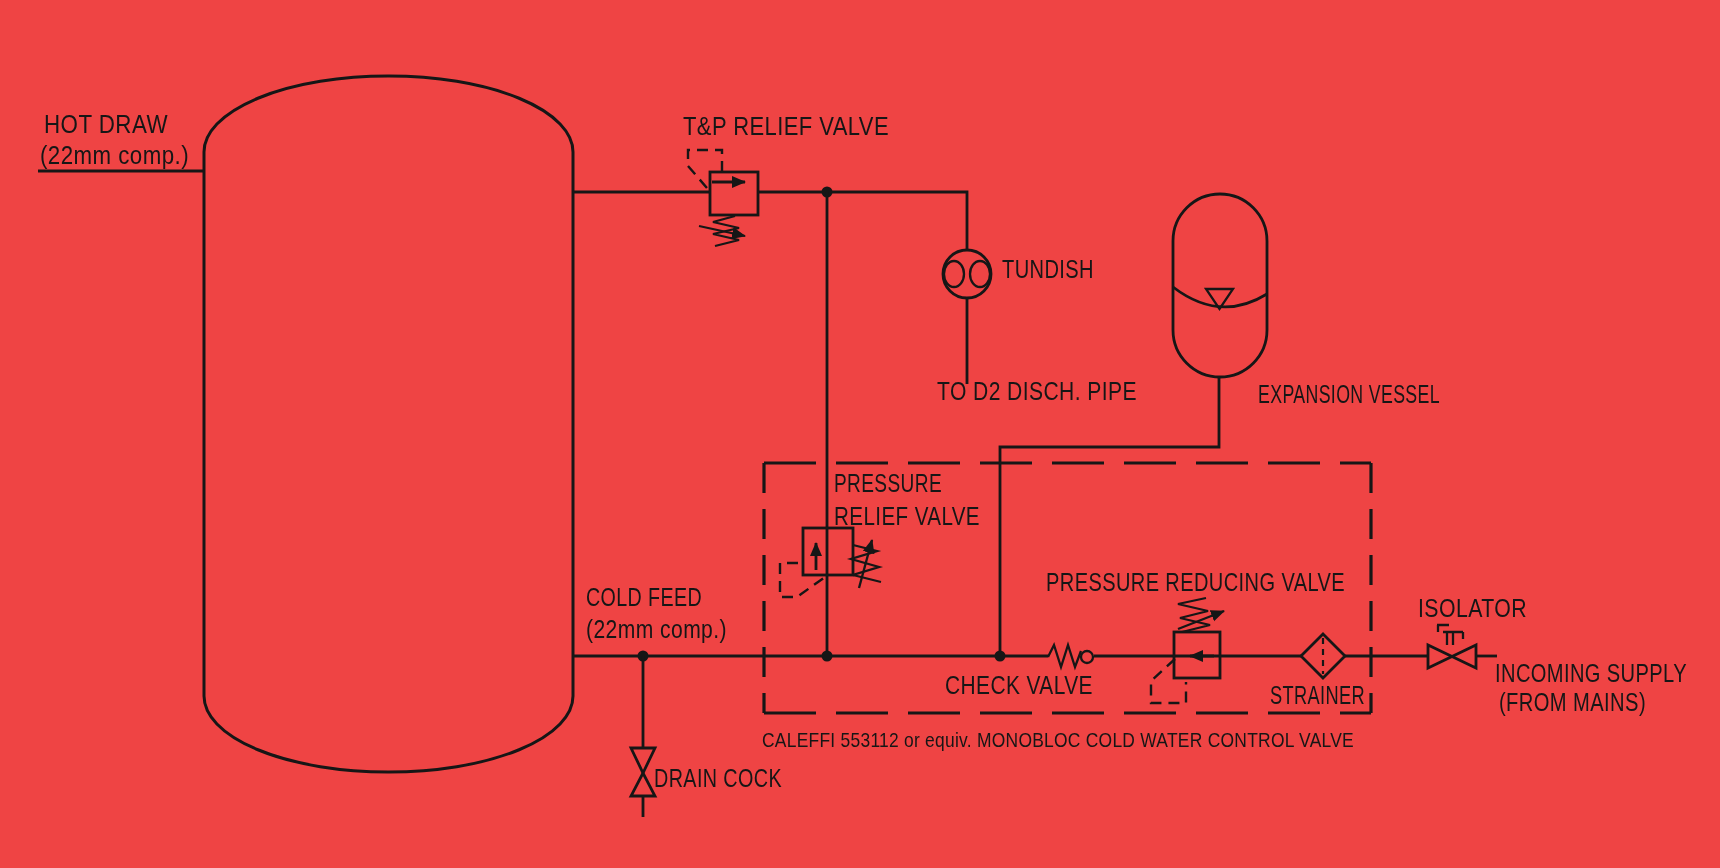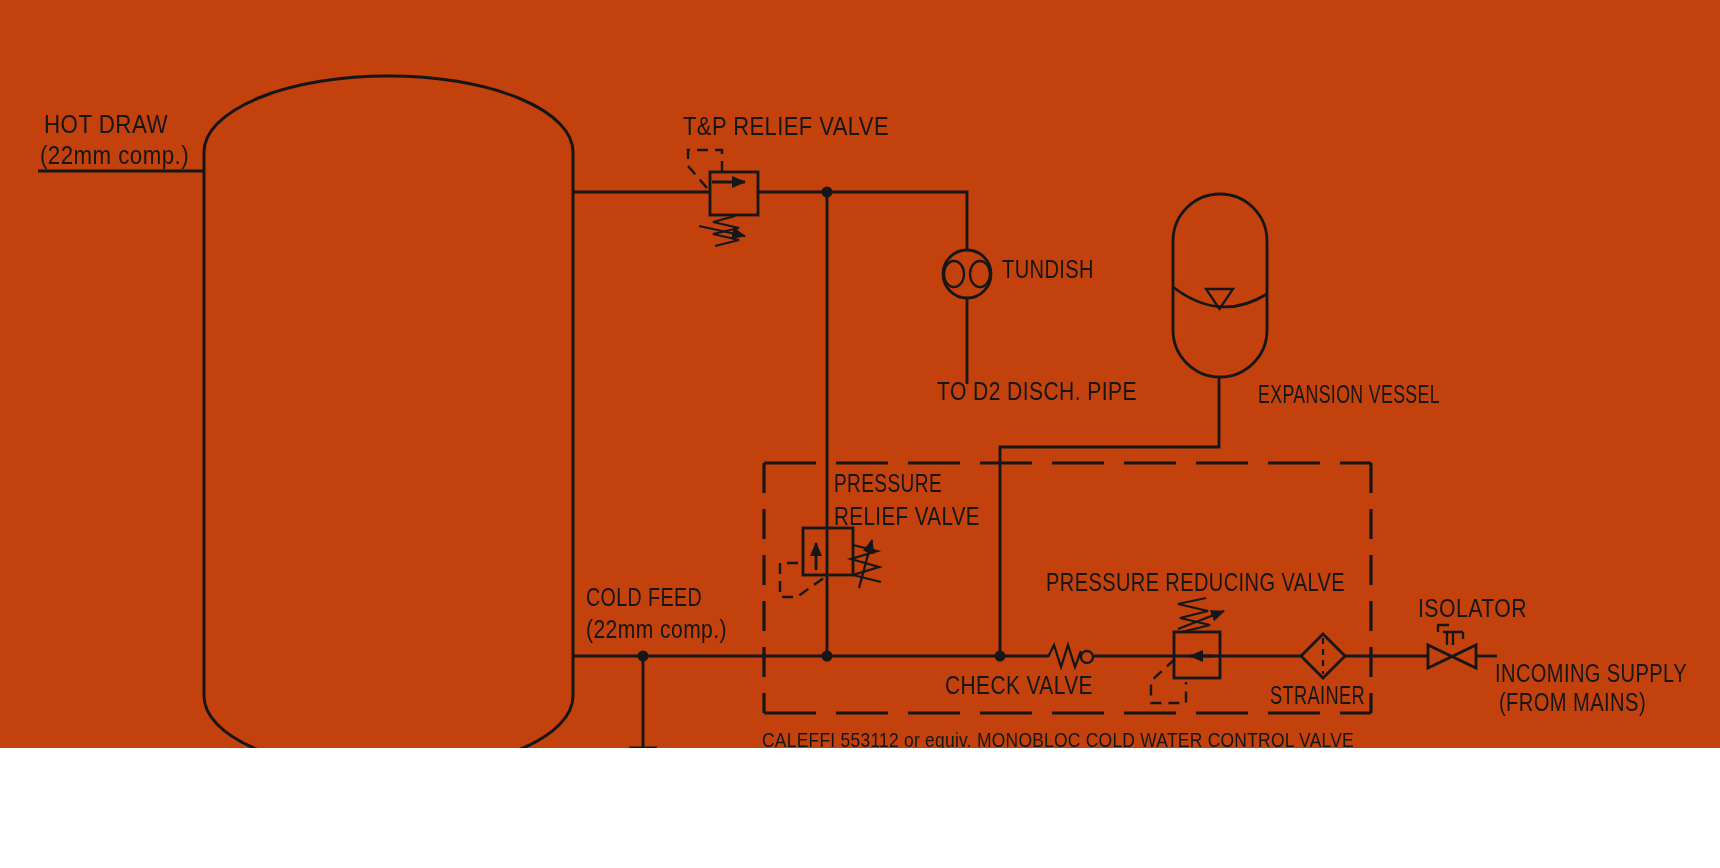--- a/index.html
+++ b/index.html
@@ -1,20 +1,20 @@
 <!DOCTYPE html>
 <html><head>
 <meta charset="utf-8">
 <title>Schematic</title>
 <style>
   html,body{margin:0;padding:0;background:#ffffff;}
   .canvas{
     position:relative;
-    width:1720px;height:748px;
-    background:#c2410c;
+    width:1720px;height:868px;
+    background:#ef4444;
     font-family:"Liberation Sans", sans-serif;
     overflow:hidden;
   }
   svg{display:block;}
   .pipe{fill:none;stroke:#161616;stroke-width:2.8;}
   .sym{fill:none;stroke:#161616;stroke-width:2.8;}
   .thick{fill:none;stroke:#161616;stroke-width:3;}
   .spring{fill:none;stroke:#161616;stroke-width:2.3;}
   .pilot{fill:none;stroke:#161616;stroke-width:2.4;stroke-dasharray:11 7;}
   .boxdash-h{fill:none;stroke:#161616;stroke-width:3.2;stroke-dasharray:52 20;}

